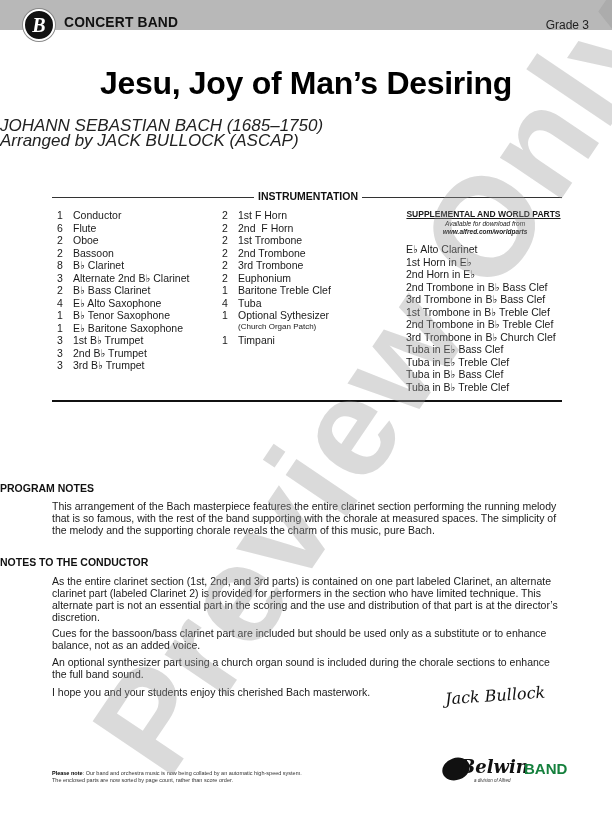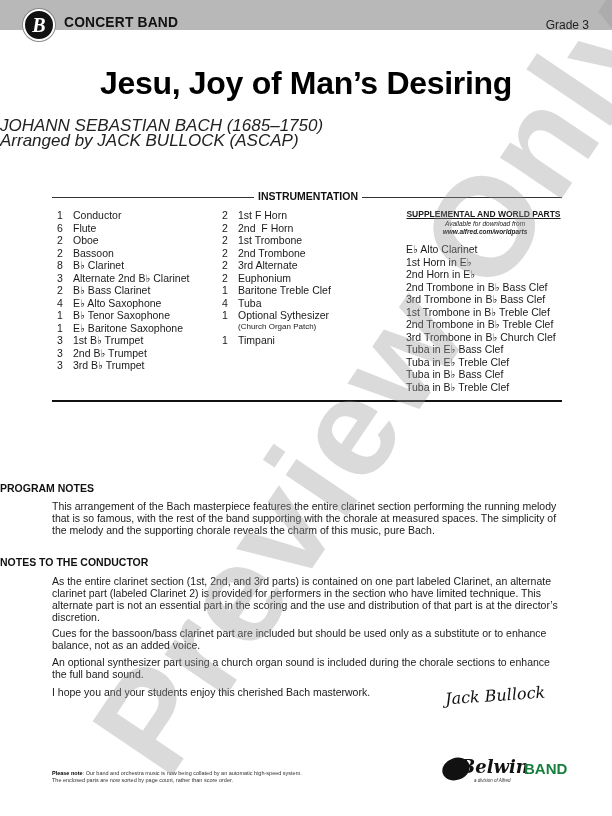--- a/index.html
+++ b/index.html
@@ -210,21 +210,21 @@
   <div class="row">
       <span class="qty">2</span>
       <span>1st Trombone</span>
     </div>
   <div class="row">
       <span class="qty">2</span>
       <span>2nd Trombone</span>
     </div>
   <div class="row">
       <span class="qty">2</span>
-      <span>3rd Alternate</span>
+      <span>3rd Trombone</span>
     </div>
   <div class="row">
       <span class="qty">2</span>
       <span>Euphonium</span>
     </div>
   <div class="row">
       <span class="qty">1</span>
       <span>Baritone Treble Clef</span>
     </div>
   <div class="row">

